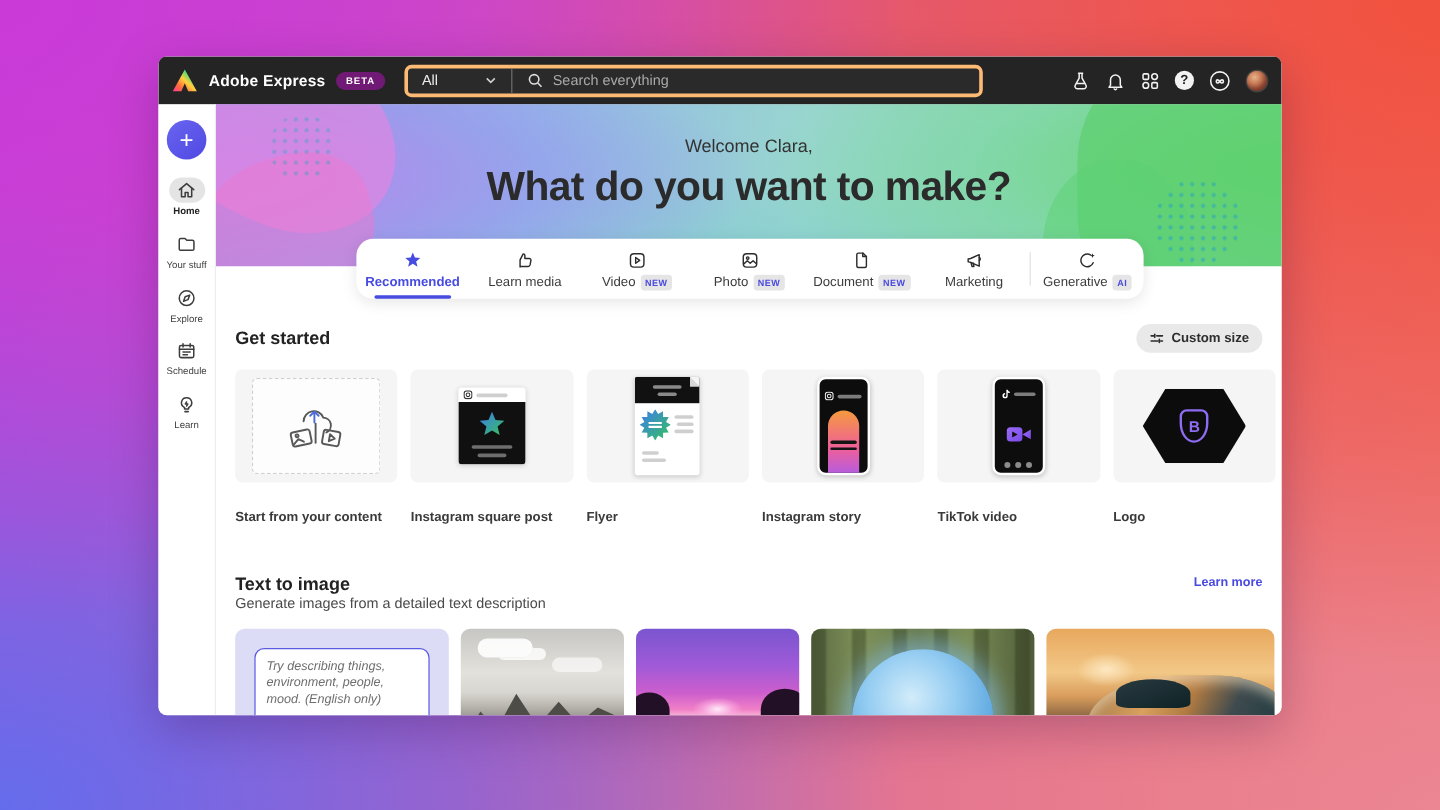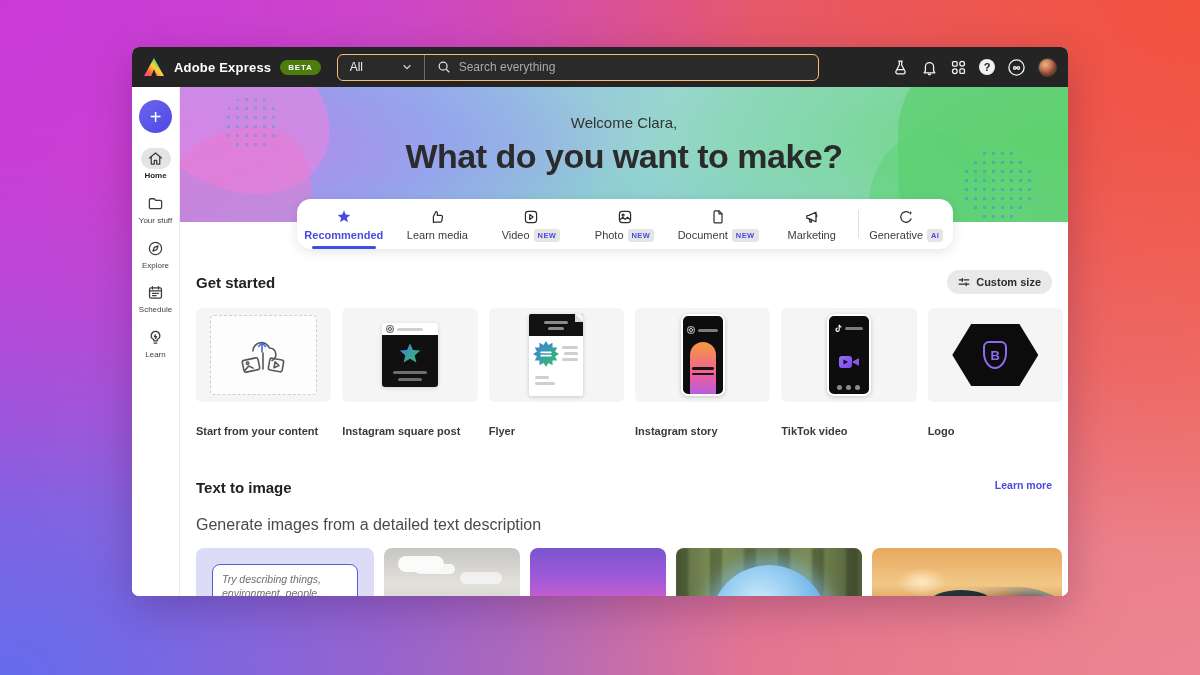--- a/index.html
+++ b/index.html
@@ -11,22 +11,22 @@
       radial-gradient(90% 110% at 100% 0%, rgba(242,80,60,.95) 0%, rgba(242,80,60,.4) 50%, rgba(242,80,60,0) 75%),
       radial-gradient(90% 110% at 100% 100%, rgba(235,135,150,.95) 0%, rgba(235,135,150,.4) 50%, rgba(235,135,150,0) 75%),
       linear-gradient(100deg,#c04ad0 0%, #d9609c 55%, #ee6e60 100%);
   }
   .window { position:absolute; left:132px; top:47px; width:936px; height:549px; border-radius:7px; overflow:hidden; background:#fff; box-shadow:0 12px 40px rgba(40,0,60,.25); }
 
   
   .topbar { position:absolute; left:0; top:0; right:0; height:40px; background:#242424; display:flex; align-items:center; padding:0 11px; }
   .brand { display:flex; align-items:center; gap:9px; }
   .brand-title { color:#fff; font-size:13px; font-weight:700; letter-spacing:.2px; }
-  .beta { background:#4d7c0f; color:#fff; font-size:8px; font-weight:700; letter-spacing:.8px; padding:3px 8px; border-radius:9px; }
-  .searchwrap { margin-left:16px; width:482px; height:27px; border:1px solid #fdba74; border-radius:6px; display:flex; align-items:center; background:#2a2a2a; overflow:hidden;justify-content:center; }
+  .beta { background:#701a75; color:#fff; font-size:8px; font-weight:700; letter-spacing:.8px; padding:3px 8px; border-radius:9px; }
+  .searchwrap { margin-left:16px; width:482px; height:27px; border:3px solid #fdba74; border-radius:6px; display:flex; align-items:center; background:#2a2a2a; overflow:hidden;justify-content:center; }
   .scope { width:86px; height:100%; display:flex; align-items:center; justify-content:space-between; padding:0 12px; color:#ececec; font-size:12px; cursor:pointer; }
   .scope svg { width:10px; height:10px; stroke:#cfcfcf; }
   .vdiv { width:1px; height:27px; background:#6e6e6e; }
   .searchbox { flex:1; display:flex; align-items:center; gap:8px; padding:0 12px; }
   .searchbox svg { width:14px; height:14px; stroke:#dedede; flex:none; }
   .searchbox input { flex:1; background:transparent; border:0; outline:none; color:#d8d8d8; font-size:12px; font-family:inherit; }
   .searchbox input::placeholder { color:#a9a9a9; }
   .topright { margin-left:auto; display:flex; align-items:center; gap:12px; }
   .discord-btn { height:25px; padding:0 14px; border-radius:13px; background:#2d2d2d; border:1px solid #8f8f8f; color:#e6e6e6; font-size:11px; font-family:inherit; cursor:pointer; box-shadow:0 0 0 2px #242424, 0 0 0 4px #5a64e8; white-space:nowrap; }
   .tic { width:17px; height:17px; stroke:#f2f2f2; fill:none; stroke-width:1.5; stroke-linecap:round; stroke-linejoin:round; cursor:pointer; }
@@ -103,21 +103,21 @@
   .phone { width:44px; height:82px; background:#0d0d0d; border-radius:7px; border:2px solid #fff; box-shadow:0 1px 4px rgba(0,0,0,.2); position:relative; overflow:hidden; padding:4px 4px; }
   .arch { position:absolute; left:7px; right:7px; top:26px; bottom:-6px; border-radius:16px 16px 0 0; background:linear-gradient(180deg,#f59a3e 0%, #ee5f9a 55%, #a75cf0 100%); display:flex; flex-direction:column; align-items:center; justify-content:center; gap:3px; }
   .blackline { height:2.5px; background:#151515; border-radius:2px; }
   .tt-dots { position:absolute; bottom:4px; left:0; right:0; display:flex; justify-content:center; gap:4px; }
   .tt-dots i { width:5px; height:5px; border-radius:50%; background:#8b8b8b; }
   .logo-blob { width:86px; height:62px; background:#0c0c0c; clip-path:polygon(22% 0%, 78% 0%, 100% 50%, 78% 100%, 22% 100%, 0% 50%); display:flex; align-items:center; justify-content:center; }
   .shield { width:24px; height:28px; border:2.5px solid #8d6cf2; border-radius:6px 6px 50% 50%/6px 6px 58% 58%; color:#8d6cf2; font-size:13px; font-weight:700; display:flex; align-items:center; justify-content:center; }
 
   
   .row2 { margin-top:42px; align-items:flex-start; }
-  .sub { margin-top:20px; font-size:16px; color:#4a4a4a; }
+  .sub { margin-top:0; font-size:12px; color:#4a4a4a; }
   .learn-more { font-size:10.5px; font-weight:600; color:#4a4ae0; cursor:pointer; text-decoration:none; }
   .samples { display:flex; gap:10px; margin-top:14px; }
   .prompt-card { width:178px; height:140px; background:#dcdcf6; border-radius:8px; padding:16px; flex:none; }
   .prompt-card textarea { width:100%; height:74px; background:#fff; border:1.5px solid #5a5ae0; border-radius:8px; resize:none; outline:none; padding:7px 9px; font-family:inherit; font-size:10.5px; font-style:italic; color:#555; line-height:1.35; }
   .prompt-card textarea::placeholder { color:#6e6e6e; }
   .sample { height:140px; border-radius:8px; overflow:hidden; position:relative; flex:none; cursor:pointer; }
 
   .img-mtn { width:136px; background:linear-gradient(180deg,#c6c6c2 0%, #e3e1dc 26%, #d8d6d0 38%, #b8b6ae 46%, #8f8d85 55%, #97876d 80%, #8a7a58 100%); }
   .img-mtn .peaks { position:absolute; left:0; right:0; top:30%; bottom:22%; background:#4e4c47; clip-path:polygon(0 82%, 12% 40%, 22% 62%, 34% 18%, 47% 58%, 60% 28%, 72% 55%, 84% 35%, 100% 50%, 100% 100%, 0 100%); }
   .img-mtn .peaks2 { position:absolute; left:0; right:0; top:42%; bottom:18%; background:#8d8b83; clip-path:polygon(0 70%, 15% 45%, 30% 75%, 50% 40%, 68% 72%, 85% 50%, 100% 65%, 100% 100%, 0 100%); opacity:.85; }

